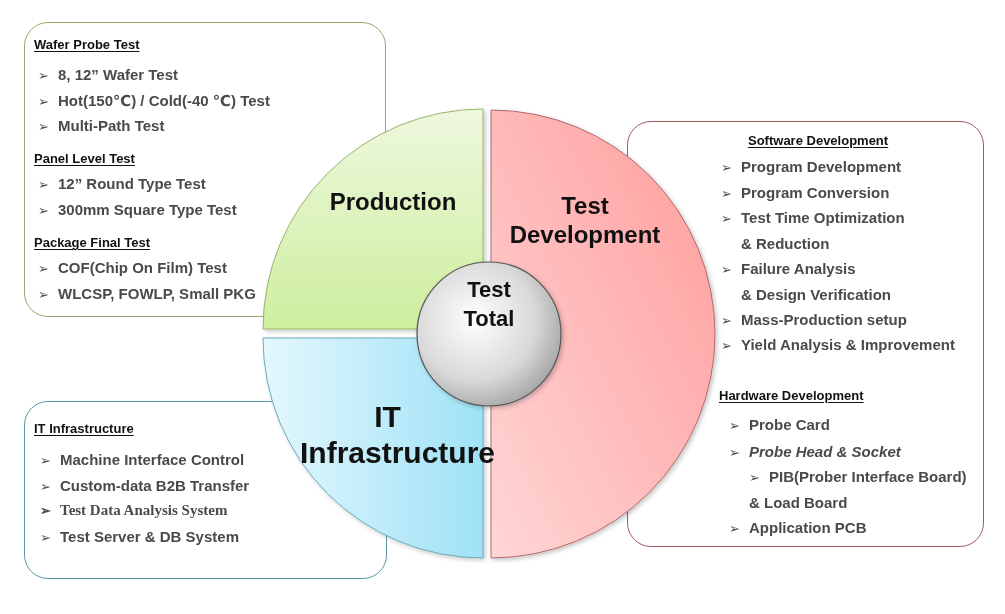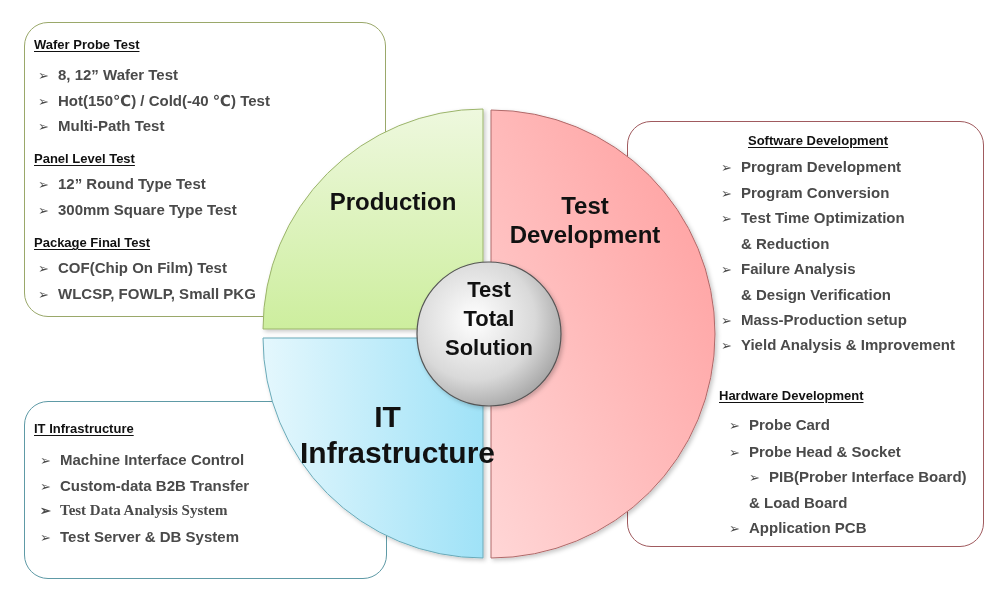--- a/index.html
+++ b/index.html
@@ -47,21 +47,21 @@
 <div class="item" style="left:721px;top:184px;"><span class="bullet">➢</span><span>Program Conversion</span></div>
 <div class="item" style="left:721px;top:209px;"><span class="bullet">➢</span><span>Test Time Optimization</span></div>
 <div class="item" style="left:721px;top:235px;"><span class="cont"></span><span>&amp; Reduction</span></div>
 <div class="item" style="left:721px;top:260px;"><span class="bullet">➢</span><span>Failure Analysis</span></div>
 <div class="item" style="left:721px;top:286px;"><span class="cont"></span><span>&amp; Design Verification</span></div>
 <div class="item" style="left:721px;top:311px;"><span class="bullet">➢</span><span>Mass-Production setup</span></div>
 <div class="item" style="left:721px;top:336px;"><span class="bullet">➢</span><span>Yield Analysis &amp; Improvement</span></div>
 
 <div class="heading" style="left:719px;top:388px;">Hardware Development</div>
 <div class="item" style="left:729px;top:416px;"><span class="bullet">➢</span><span>Probe Card</span></div>
-<div class="item" style="left:729px;top:443px;"><span class="bullet">➢</span><span>Probe Head &amp; Socket</span></div>
+<div class="item" style="left:729px;top:443px;font-style:italic;"><span class="bullet">➢</span><span>Probe Head &amp; Socket</span></div>
 <div class="item" style="left:729px;top:468px;margin-left:20px;"><span class="bullet">➢</span><span>PIB(Prober Interface  Board)</span></div>
 <div class="item" style="left:729px;top:494px;"><span class="cont"></span><span>&amp; Load Board</span></div>
 <div class="item" style="left:729px;top:519px;"><span class="bullet">➢</span><span>Application PCB</span></div>
 
 <svg class="pie" width="1005" height="614" viewBox="0 0 1005 614">
   <defs>
     <linearGradient id="gGreen" x1="0" y1="0" x2="0" y2="1">
       <stop offset="0" stop-color="#eef8de"></stop>
       <stop offset="1" stop-color="#cdee9e"></stop>
     </linearGradient>
@@ -99,14 +99,13 @@
   <div>Test</div>
   <div>Development</div>
 </div>
 <div class="seg-label" style="left:300px;top:399px;width:175px;font-size:30px;">
   <div>IT</div>
   <div>Infrastructure</div>
 </div>
 <div class="seg-label" style="left:430px;top:275px;width:118px;font-size:22px;line-height:29px;">
   <div>Test</div>
   <div>Total</div>
-  <div>Solution</div>
 </div>
 
 </body></html>

